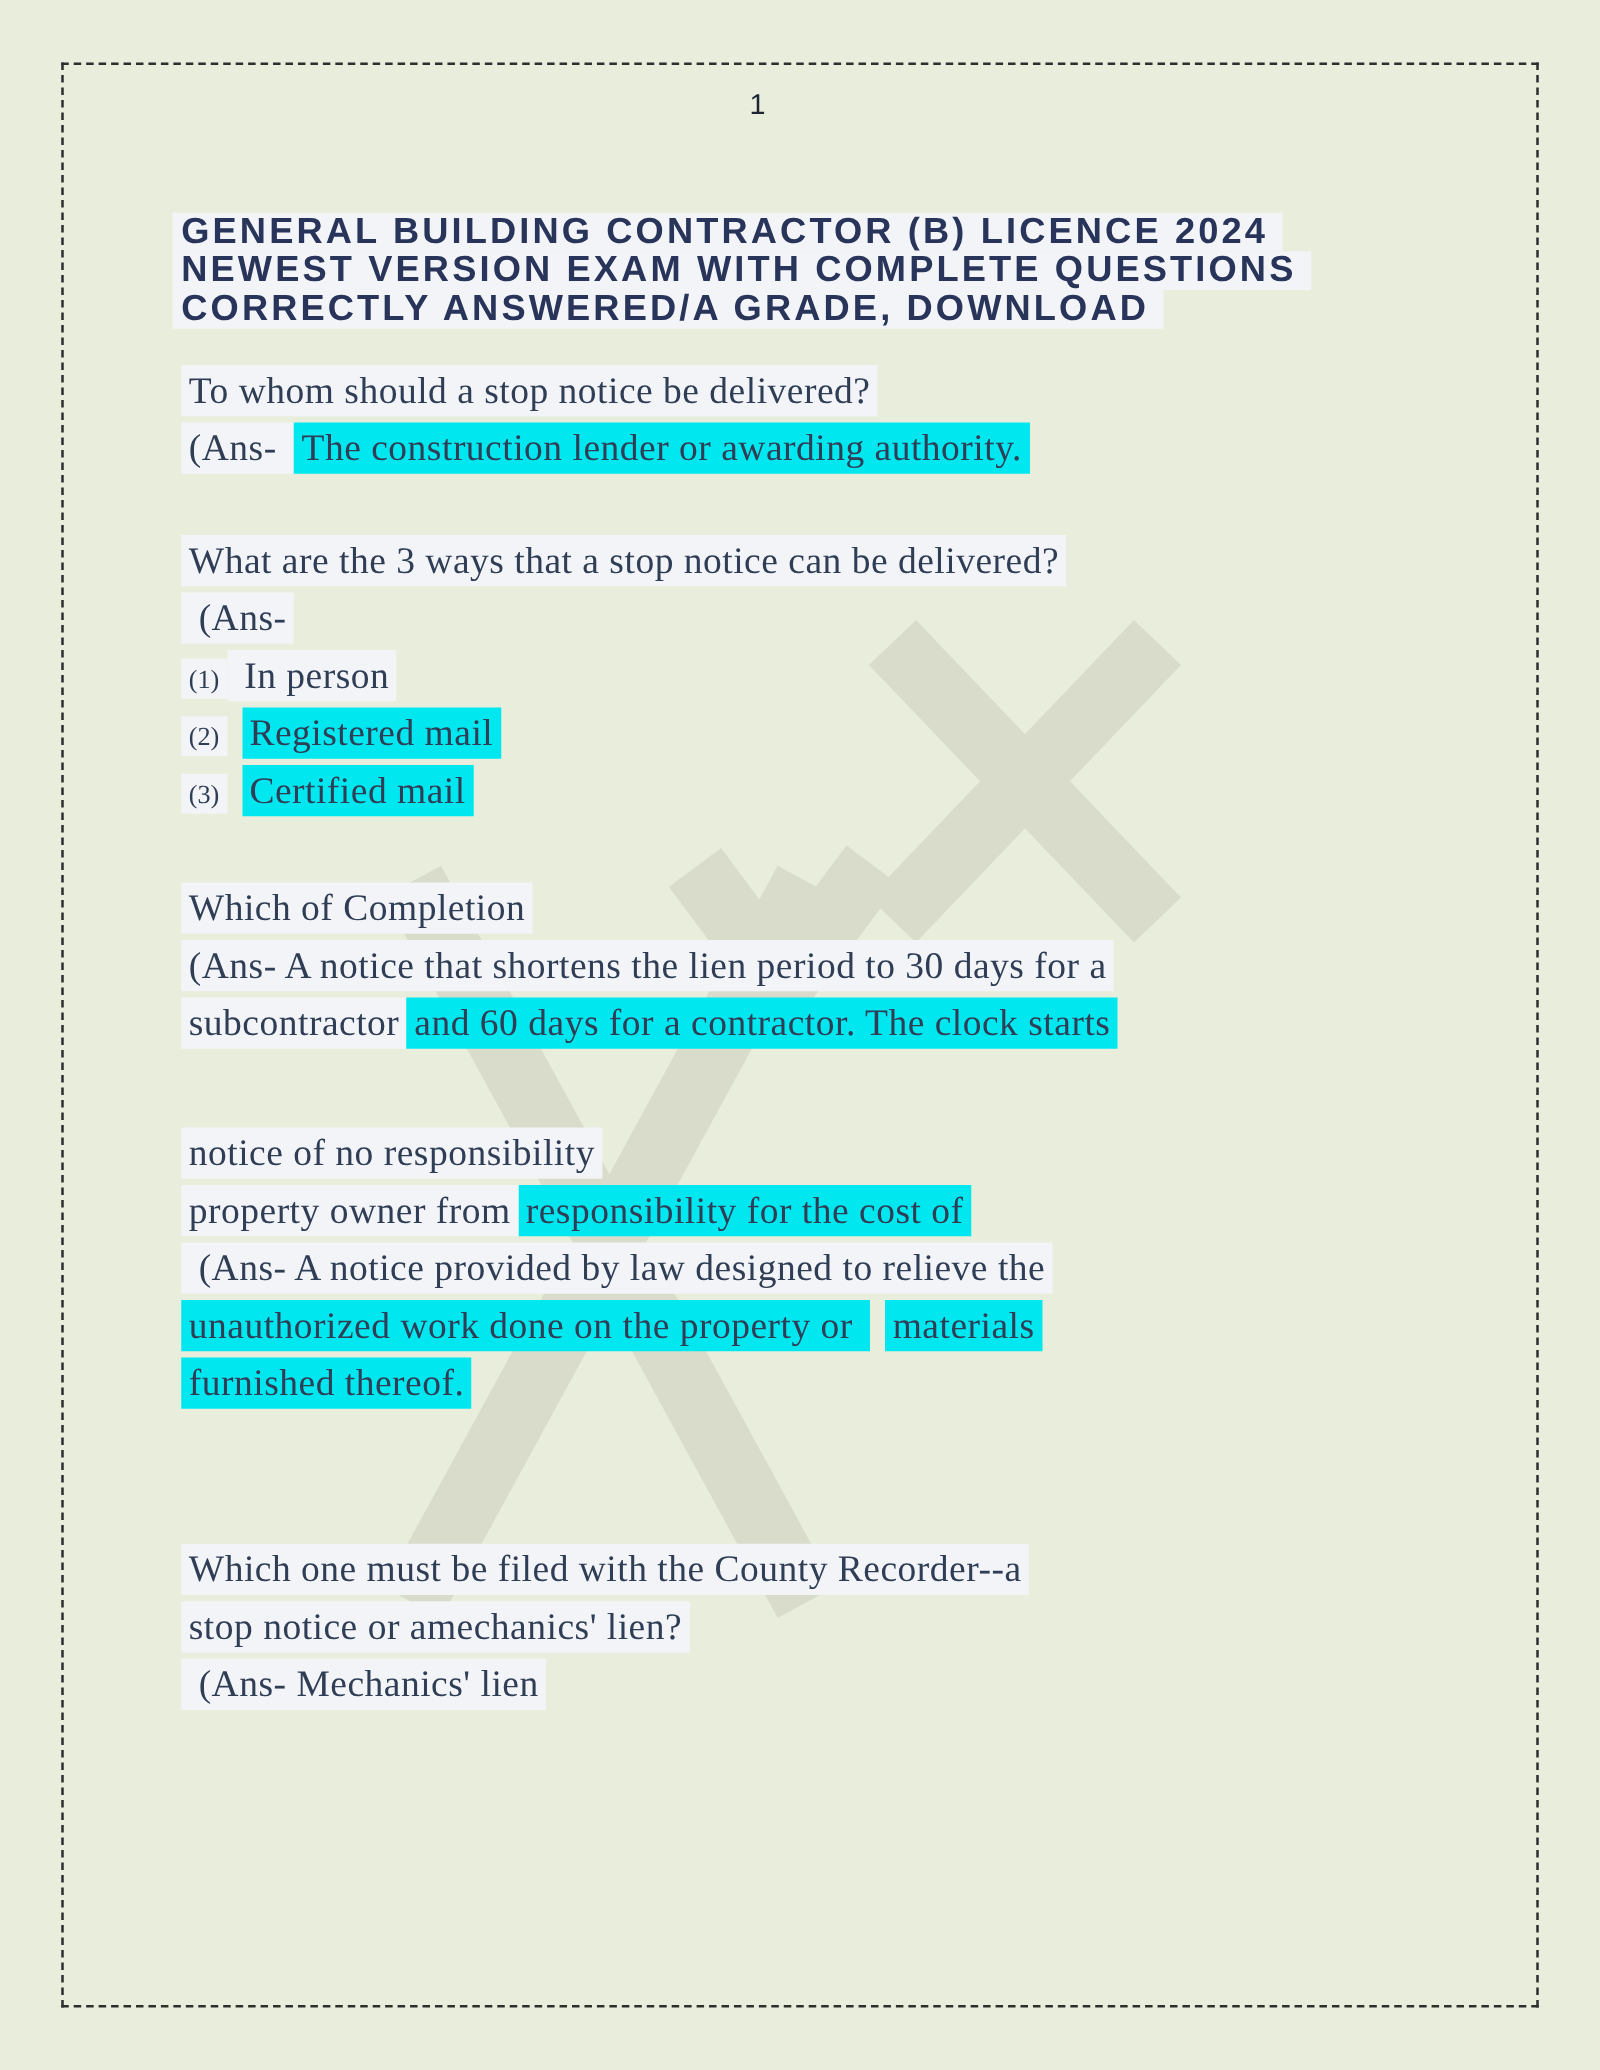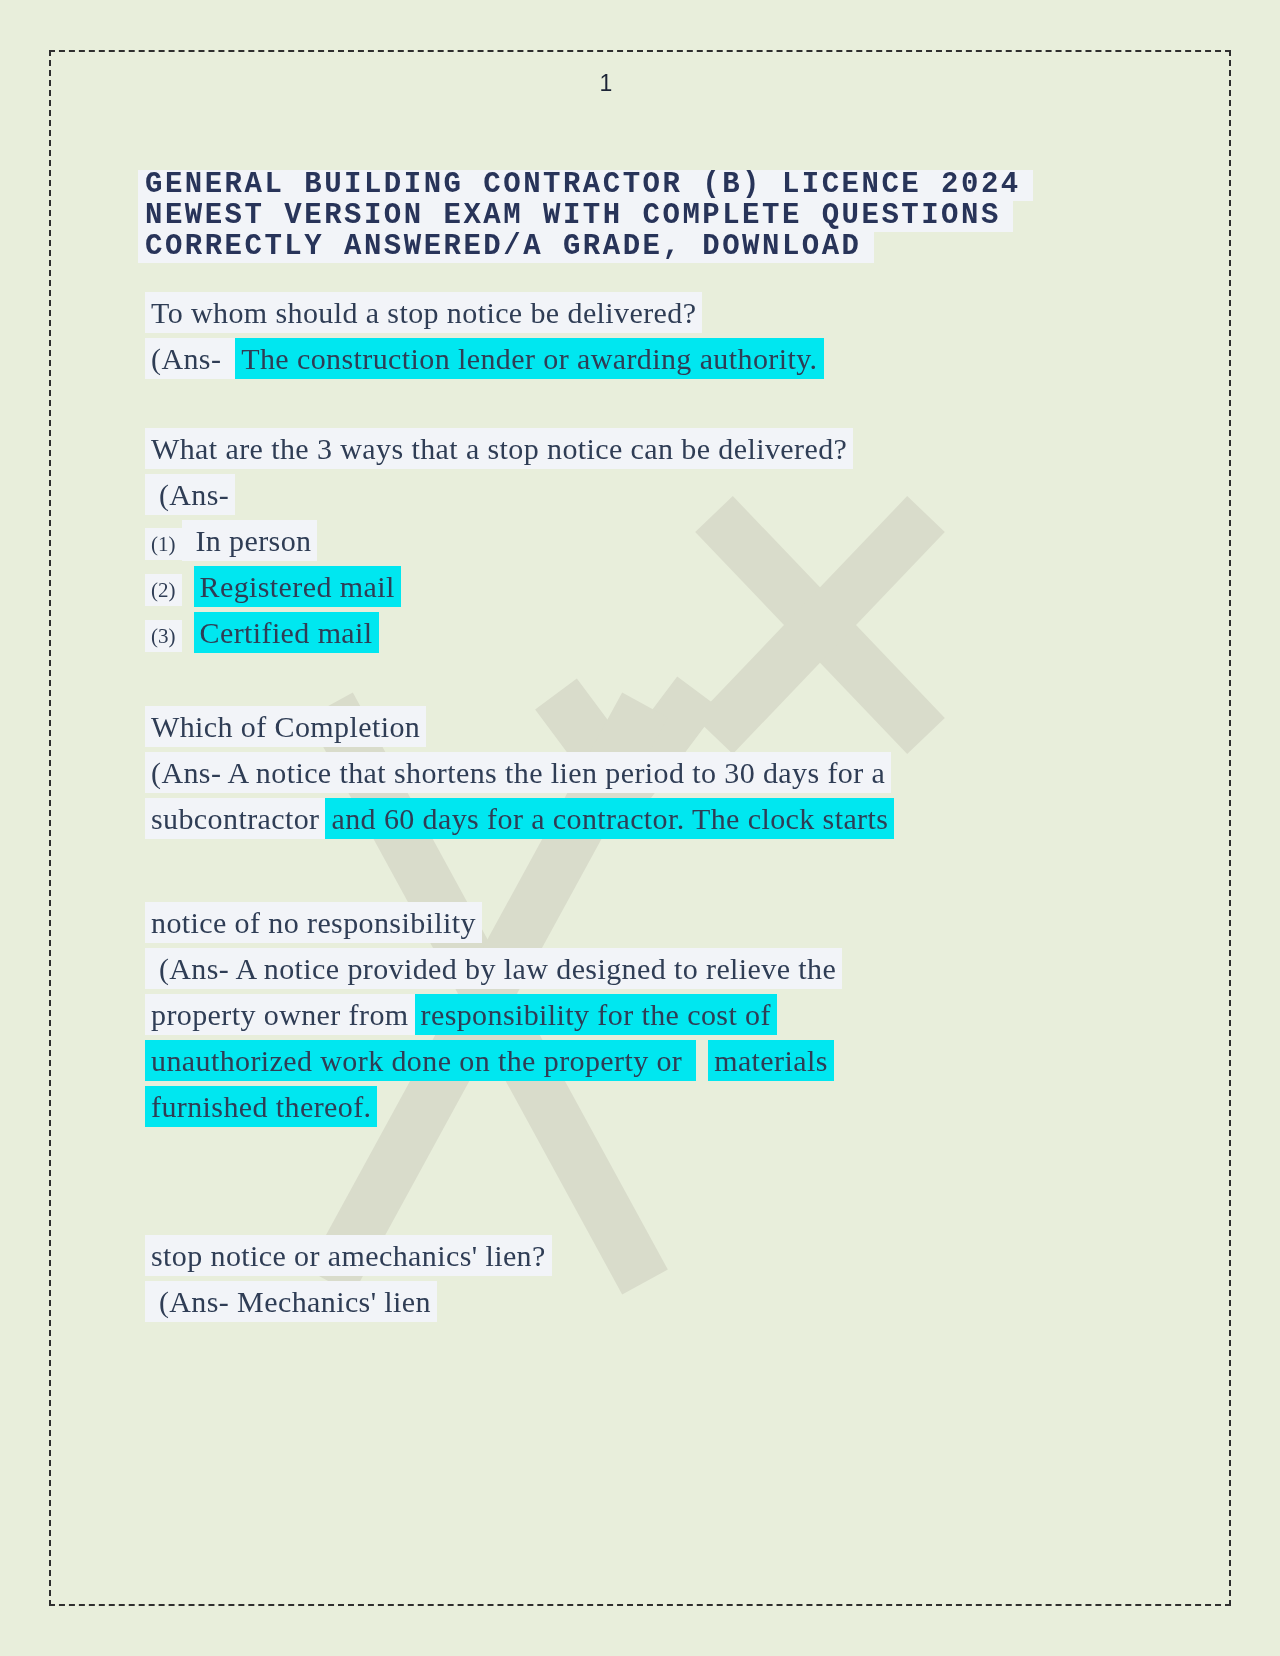--- a/index.html
+++ b/index.html
@@ -34,21 +34,21 @@
 
   .page-number {
     position:absolute; top:70px; left:0; width:1212px;
     text-align:center;
     font-family:"Liberation Sans", sans-serif;
     font-size:23px; color:#1c2436;
   }
 
   .title-box {
     position:absolute; left:145px; top:170px; width:1000px;
-    font-family:Liberation Mono, monospace;
+    font-family:Liberation Sans, sans-serif;
     font-weight:bold;
     font-size:29px;
     line-height:30px;
     letter-spacing:2.5px;
     color:var(--title-text);
   }
   .title-line { display:block; }
   .title-line > span {
     display:inline-block;
     background:var(--hl-white);
@@ -115,25 +115,26 @@
       </div>
       <div class="gap-2"></div>
       <div>
         <div class="line"><span class="seg hl-white">Which of Completion</span></div>
         <div class="line"><span class="seg hl-white">(Ans- A notice that shortens the lien period to 30 days for a</span></div>
         <div class="line"><span class="seg hl-white">subcontractor</span><span class="seg hl-cyan">and 60 days for a contractor. The clock starts</span></div>
       </div>
       <div class="gap-3"></div>
       <div>
         <div class="line"><span class="seg hl-white">notice of no responsibility</span></div>
+        <div class="line"><span class="seg hl-white">property owner from</span><span class="seg hl-cyan">responsibility for the cost of</span></div>
         <div class="line"><span class="seg hl-white">&nbsp;(Ans- A notice provided by law designed to relieve the</span></div>
-        <div class="line"><span class="seg hl-white">property owner from</span><span class="seg hl-cyan">responsibility for the cost of</span></div>
         <div class="line"><span class="seg hl-cyan">unauthorized work done on the property or </span><span class="seg hl-cyan gap">materials</span></div>
         <div class="line"><span class="seg hl-cyan">furnished thereof.</span></div>
       </div>
       <div class="gap-4"></div>
       <div>
+        <div class="line"><span class="seg hl-white">Which one must be filed with the County Recorder--a</span></div>
         <div class="line"><span class="seg hl-white">stop notice or amechanics' lien?</span></div>
         <div class="line"><span class="seg hl-white">&nbsp;(Ans- Mechanics' lien</span></div>
       </div>
     </div>
 
 </div>
 
 </body></html>

